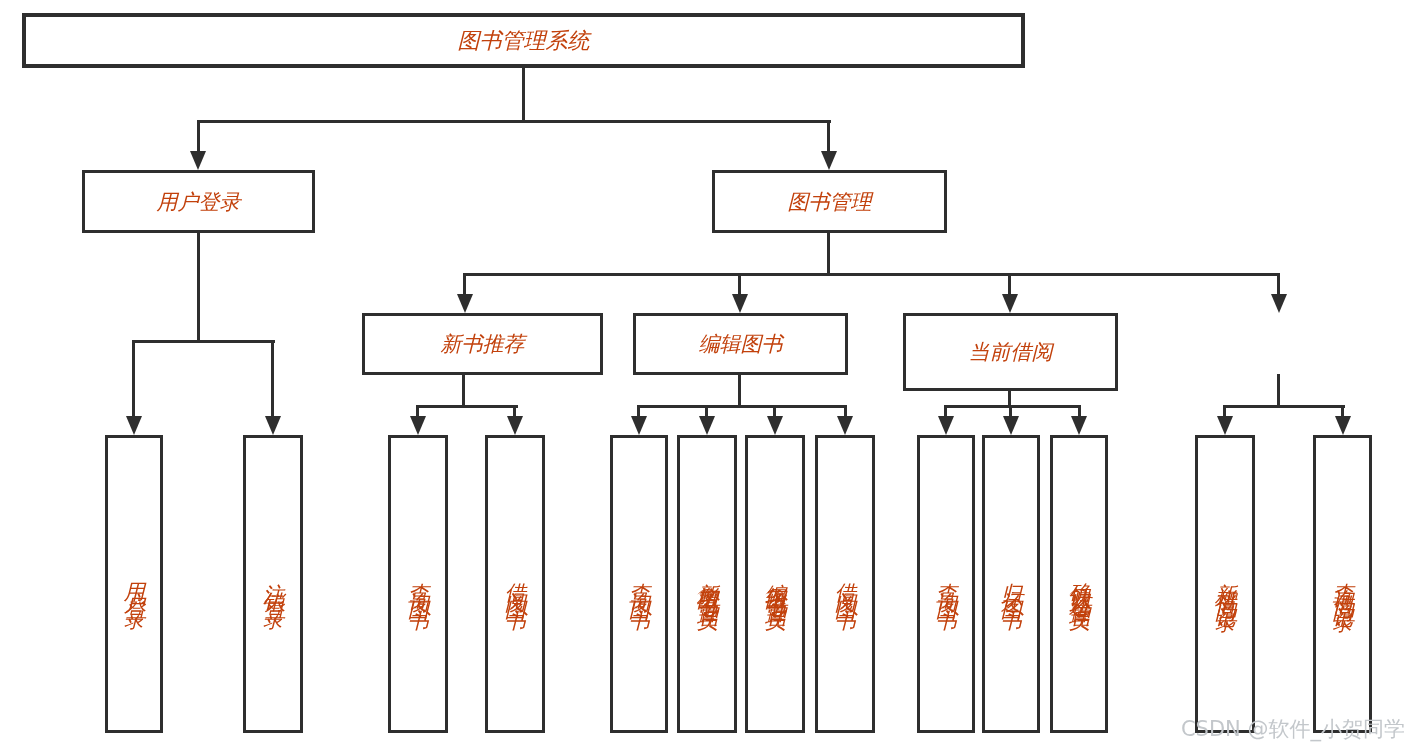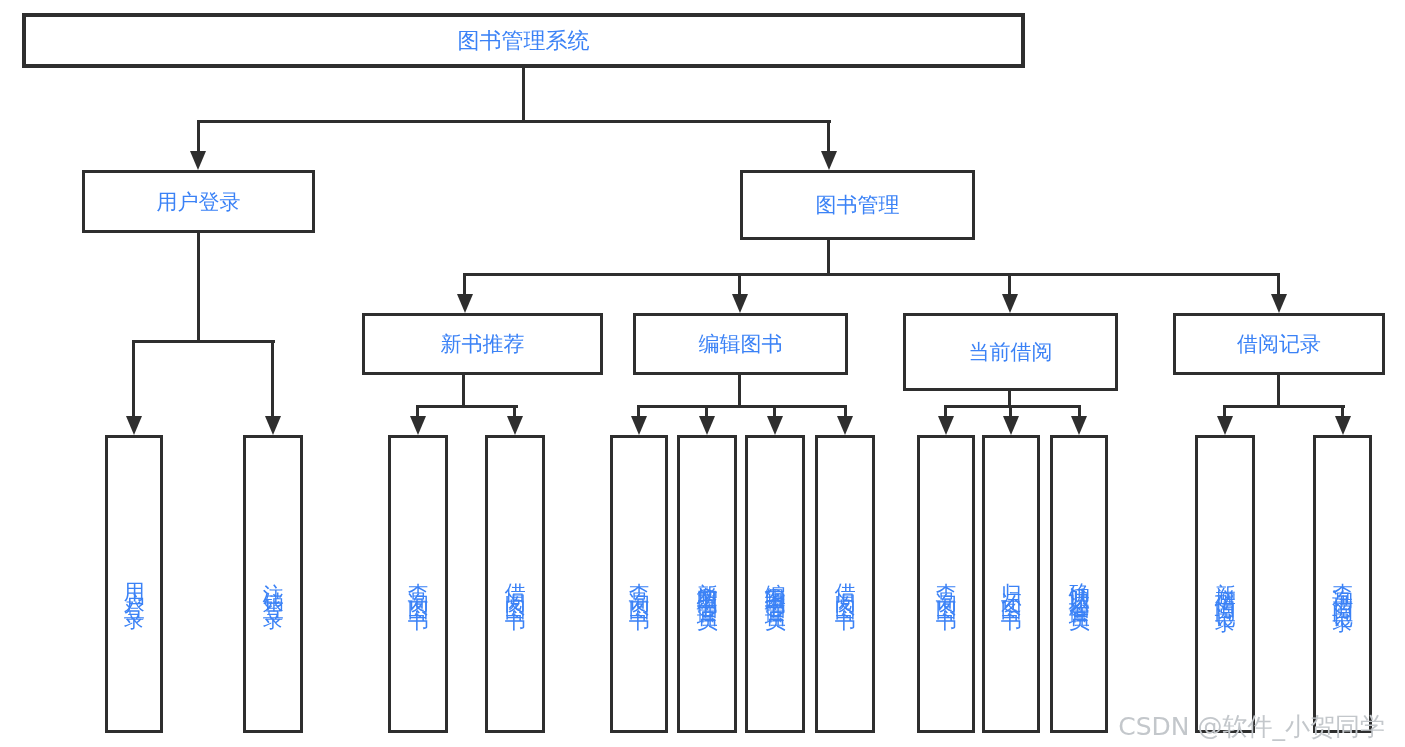--- a/index.html
+++ b/index.html
@@ -9,27 +9,28 @@
     height: 747px;
     background: #ffffff;
     font-family: "DejaVu Sans", "Liberation Sans", sans-serif;
     overflow: hidden;
   }
   .box {
     position: absolute;
     box-sizing: border-box;
     border: 3px solid #2e2e2e;
     background: #ffffff;
-    color: #3b82f6;
+    color: #c2410c;
     display: flex;
     align-items: center;
     justify-content: center;
     font-size: 21px;
     text-align: center;
     z-index: 2;
+    font-style: italic;
   }
   .box.root { font-size: 22px; border-width: 4px; }
   .vbox {
     writing-mode: vertical-lr;
     text-orientation: upright;
     letter-spacing: 9px;
     line-height: 1.45;
     font-size: 21px;
   }
   .line {
@@ -41,42 +42,41 @@
     position: absolute;
     width: 0;
     height: 0;
     border-left: 8px solid transparent;
     border-right: 8px solid transparent;
     border-top: 19px solid #2e2e2e;
     z-index: 1;
   }
   .watermark {
     position: absolute;
-    right: 20px;
+    right: 0;
     bottom: 4px;
-    font-size: 25px;
+    font-size: 21px;
     color: #c3c7cb;
     z-index: 3;
     white-space: nowrap;
   }
 </style>
 </head>
 <body>
 
 <div class="stage">
 
   <div class="box root" style="left:22px; top:13px; width:1003px; height:55px;">图书管理系统</div>
 
   <div class="box" style="left:82px; top:170px; width:233px; height:63px;">用户登录</div>
-  <div class="box" style="left:712px; top:170px; width:235px; height:70px;margin-left:28px;">图书管理</div>
+  <div class="box" style="left:712px; top:170px; width:235px; height:63px;">图书管理</div>
 
   <div class="box" style="left:362px; top:313px; width:241px; height:62px;">新书推荐</div>
   <div class="box" style="left:633px; top:313px; width:215px; height:62px;">编辑图书</div>
   <div class="box" style="left:903px; top:313px; width:215px; height:78px;">当前借阅</div>
-  <div class="box" style="left:1173px; top:313px; width:212px; height:62px;">借阅记录</div>
 
   <div class="box vbox" style="left:105px; top:435px; width:58px; height:298px;">用户登录</div>
   <div class="box vbox" style="left:243px; top:435px; width:60px; height:298px;">注销登录</div>
 
   <div class="box vbox" style="left:388px; top:435px; width:60px; height:298px;">查询图书</div>
   <div class="box vbox" style="left:485px; top:435px; width:60px; height:298px;">借阅图书</div>
 
   <div class="box vbox" style="left:610px; top:435px; width:58px; height:298px;">查询图书</div>
   <div class="box vbox" style="left:677px; top:435px; width:60px; height:298px; letter-spacing:4px;">新增图书（管理员）</div>
   <div class="box vbox" style="left:745px; top:435px; width:60px; height:298px; letter-spacing:4px;">编辑图书（管理员）</div>

